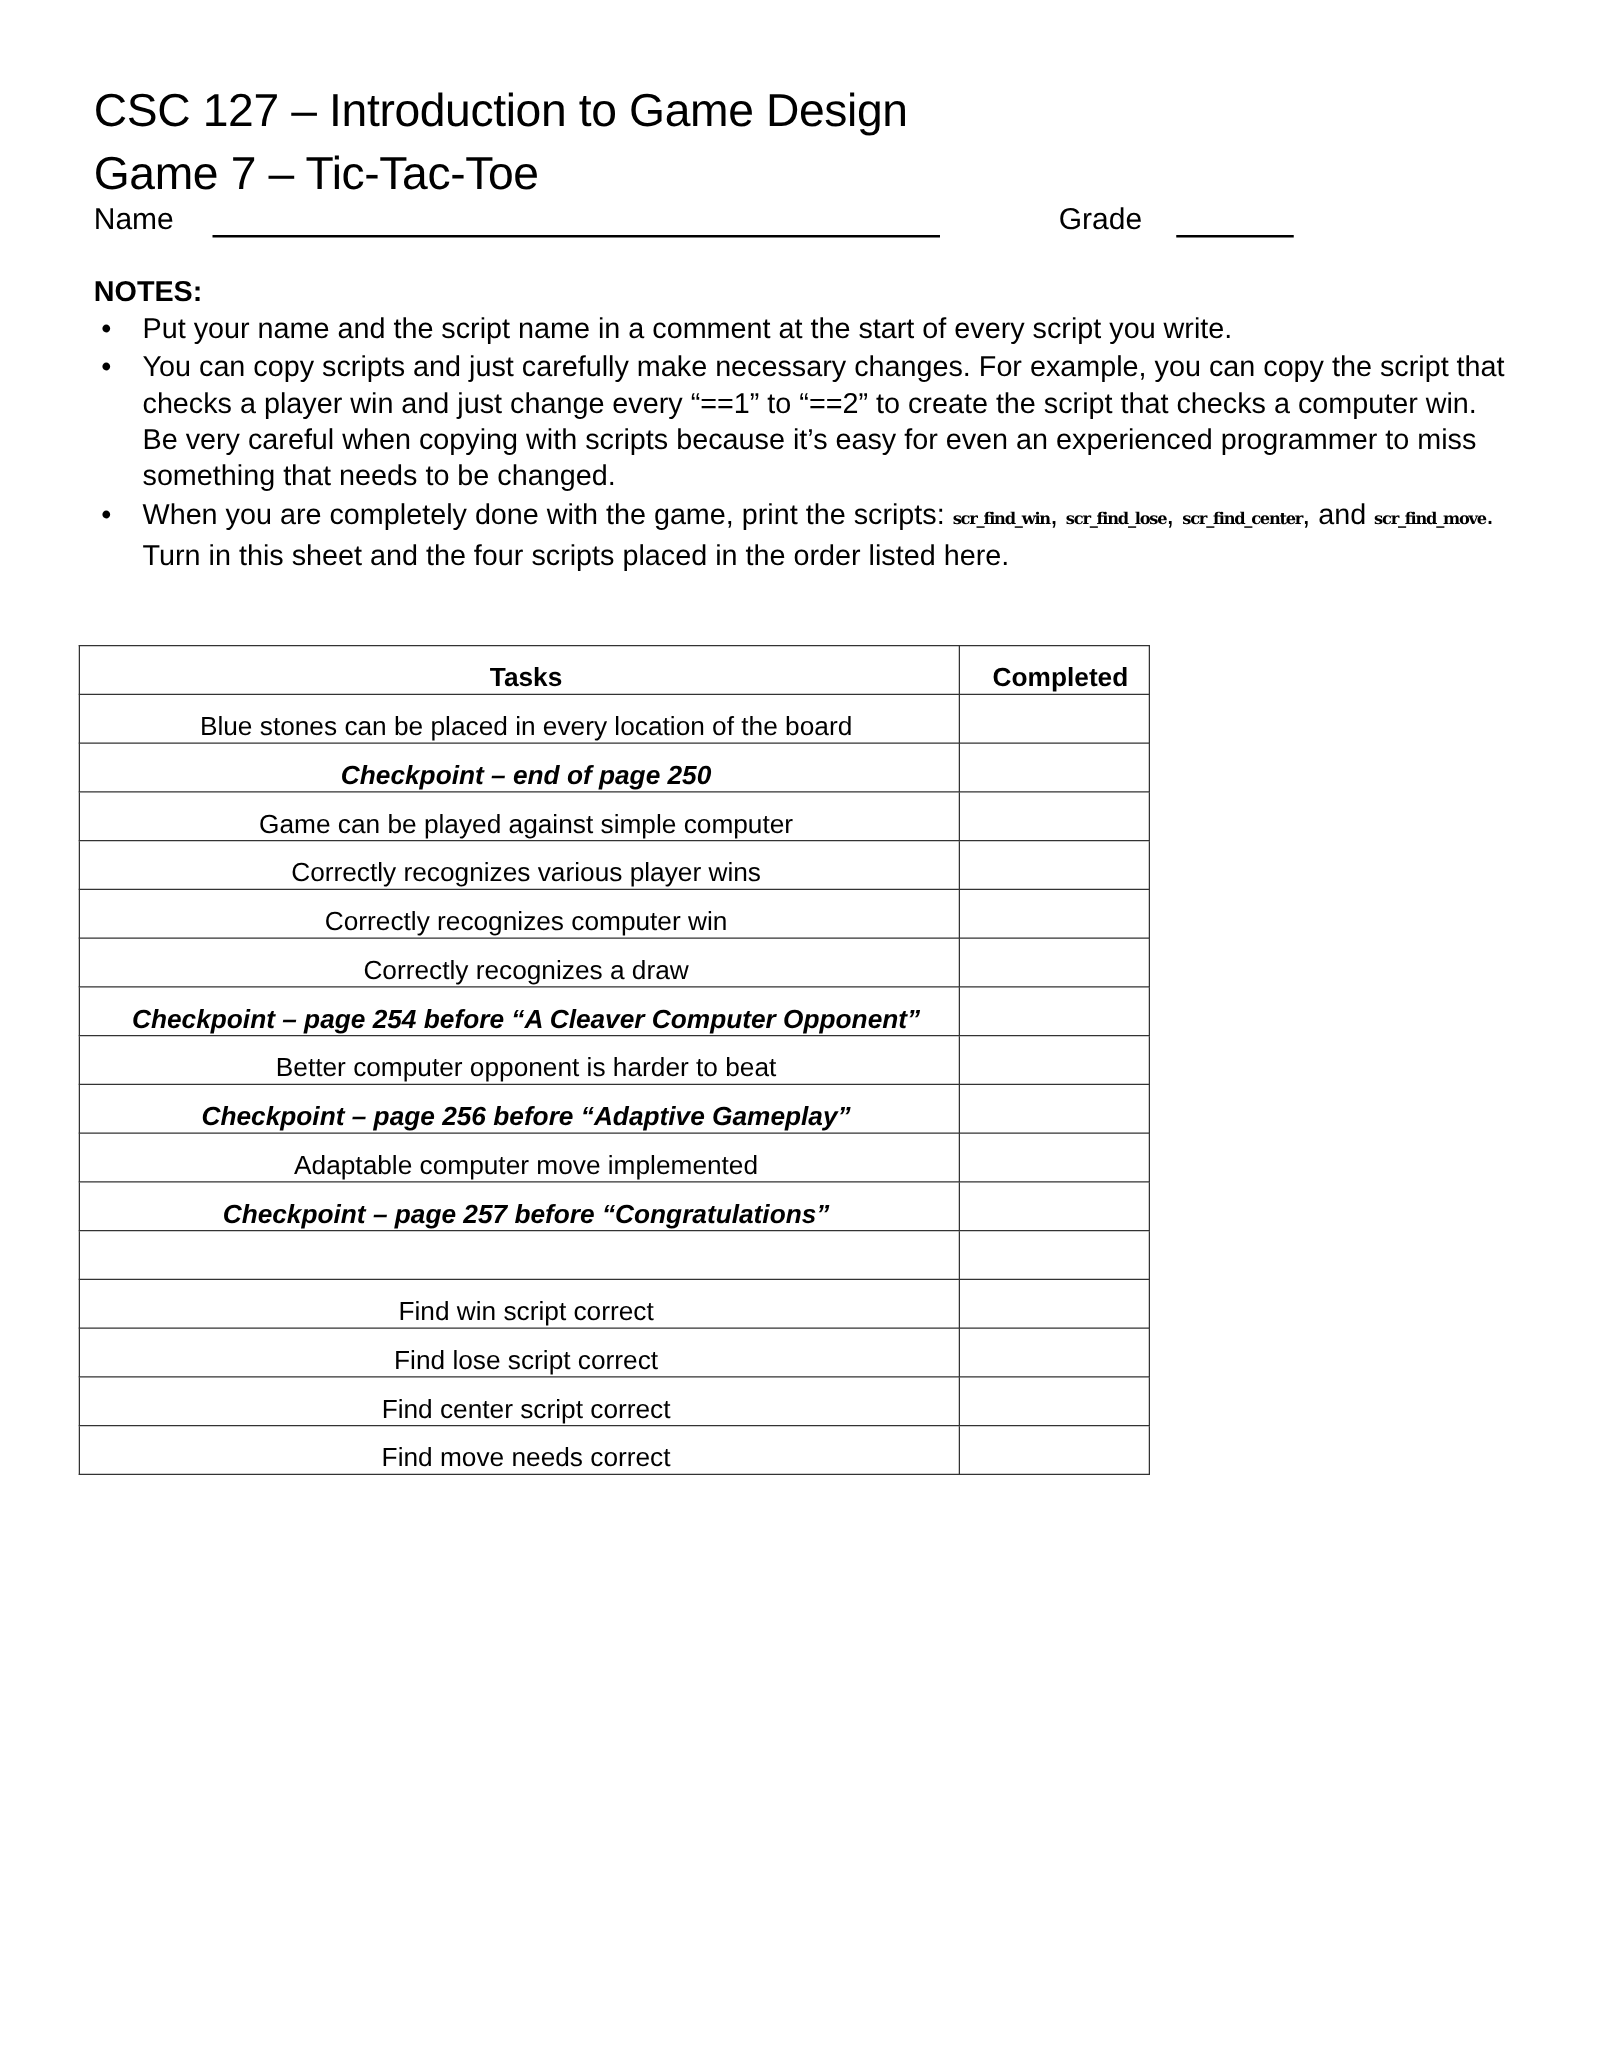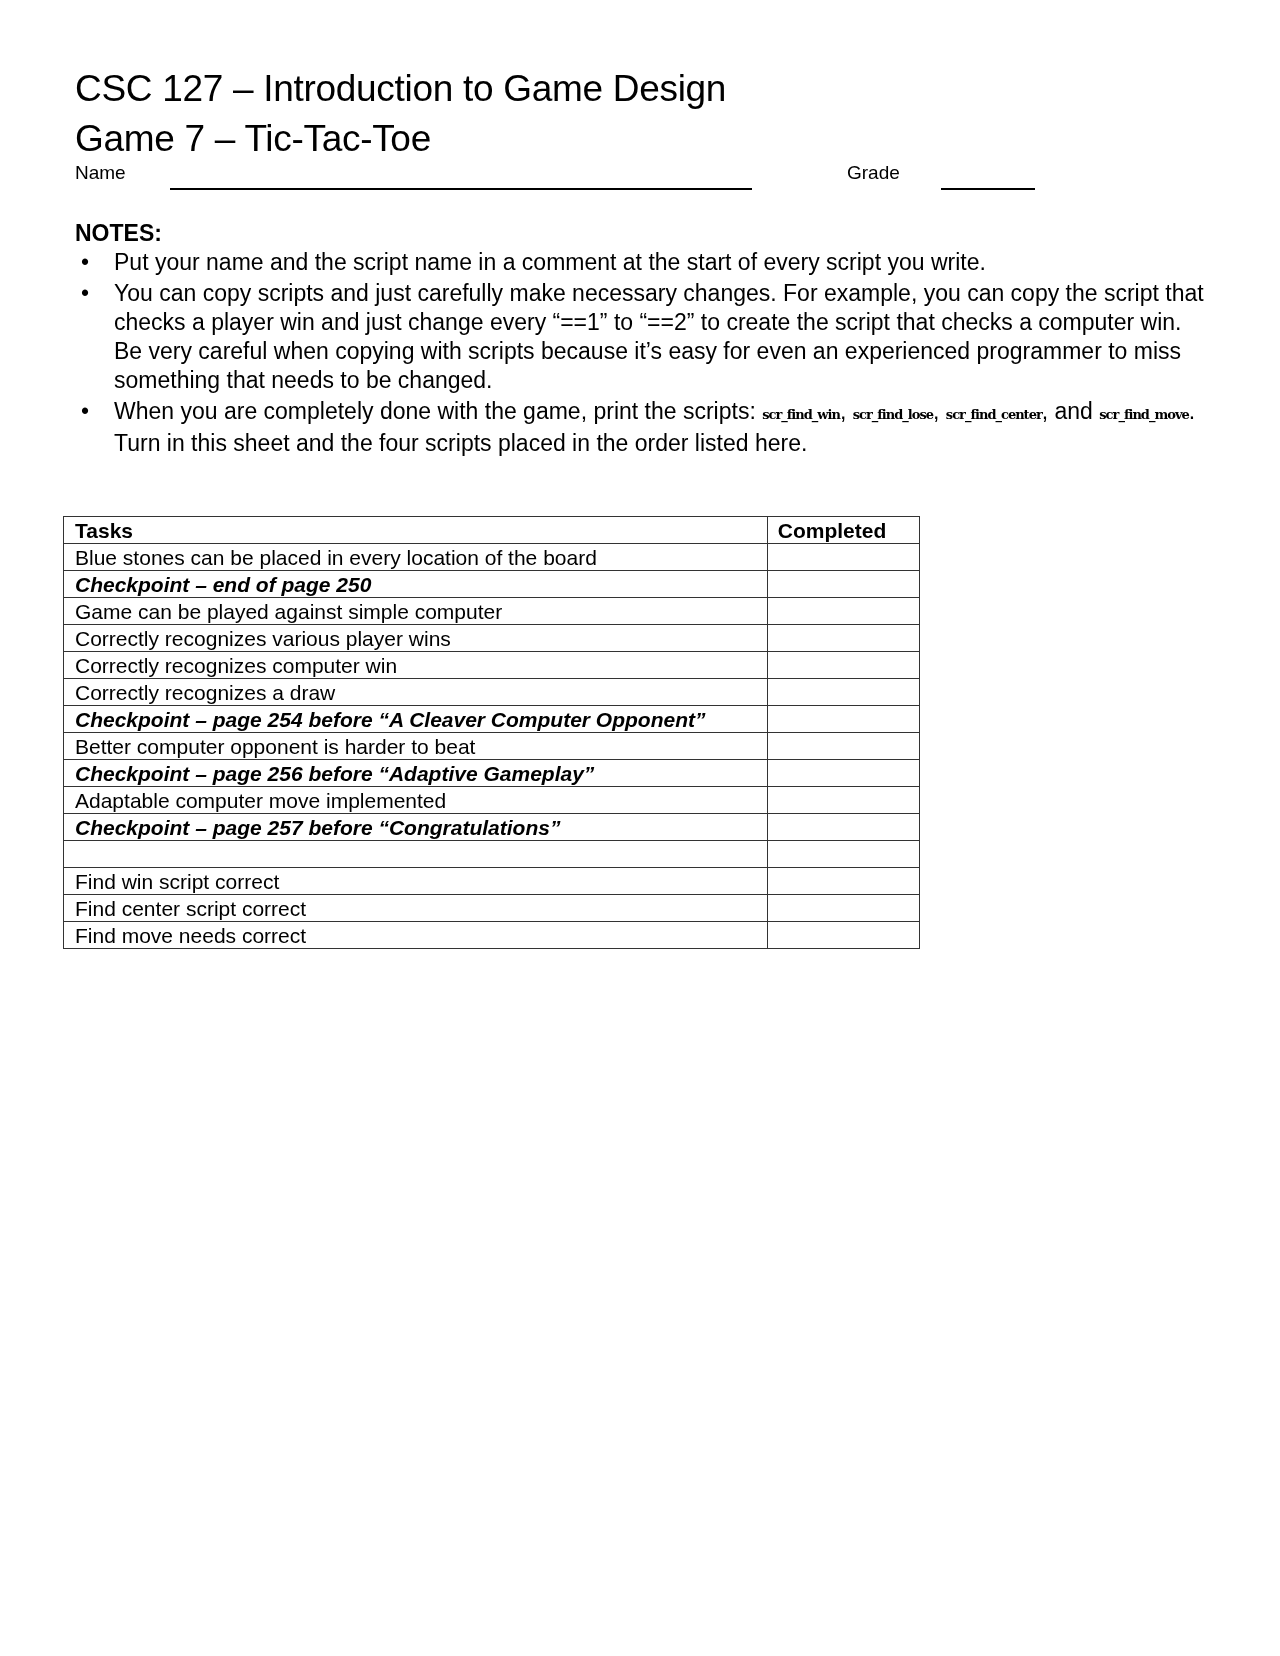--- a/index.html
+++ b/index.html
@@ -6,21 +6,21 @@
     body {
       width: 1280px; height: 1656px; position: relative; overflow: hidden;
       font-family: "Liberation Sans", sans-serif; color: #000;
     }
     .title {
       position: absolute; left: 75px; font-size: 37px; line-height: 42px;
       font-weight: normal; margin: 0; letter-spacing: -0.3px;
     }
     #title1 { top: 68px; }
     #title2 { top: 118px; }
-    .field-label { position: absolute; font-size: 19px; top: 162px; }
+    .field-label { position: absolute; font-size: 24px; top: 162px; }
     #name-label { left: 75px; }
     #grade-label { left: 847px; }
     .field-line { position: absolute; top: 188px; height: 0; border-top: 2px solid #000; }
     #name-line { left: 170px; width: 582px; }
     #grade-line { left: 941px; width: 94px; }
 
     #notes-heading { position: absolute; top: 220px; left: 75px; font-size: 23px; font-weight: bold; }
     #notes-list {
       position: absolute; top: 248px; left: 75px; width: 1130px;
       margin: 0; padding: 0; list-style: none; font-size: 23px; line-height: 29px;
@@ -29,22 +29,22 @@
     #notes-list li .bullet {
       position: absolute; left: 0; top: 0; width: 20px; text-align: center;
     }
     .script-name { font-family: "DejaVu Serif", serif; font-weight: bold; font-size: 13px; letter-spacing: -1px; }
 
     #tasks-table {
       position: absolute; top: 516px; left: 63px; border-collapse: collapse;
       font-size: 21px; width: 857px;
     }
     #tasks-table th, #tasks-table td {
-      border: 1.5px solid #333; height: 26px; padding: 0 0 0 11px;
-      line-height: 25px; text-align: left; vertical-align: middle;
+      border: 1.5px solid #333; height: 26px; padding: 12px 0 0 11px;
+      line-height: 25px; text-align: center; vertical-align: middle;
     }
     #tasks-table th { font-weight: bold; }
     #tasks-table .col-task { width: 703px; }
     #tasks-table .col-done { width: 142px; padding-left: 10px; }
     #tasks-table td.checkpoint { font-weight: bold; font-style: italic; }
   </style>
 </head>
 <body>
 
 <h1 id="title1" class="title">CSC 127 – Introduction to Game Design</h1>
@@ -125,20 +125,24 @@
       </tr>
       <tr>
         <td class="col-task"></td>
         <td class="col-done"></td>
       </tr>
       <tr>
         <td class="col-task">Find win script correct</td>
         <td class="col-done"></td>
       </tr>
       <tr>
+        <td class="col-task">Find lose script correct</td>
+        <td class="col-done"></td>
+      </tr>
+      <tr>
         <td class="col-task">Find center script correct</td>
         <td class="col-done"></td>
       </tr>
       <tr>
         <td class="col-task">Find move needs correct</td>
         <td class="col-done"></td>
       </tr>
     </tbody>
 </table>
 

